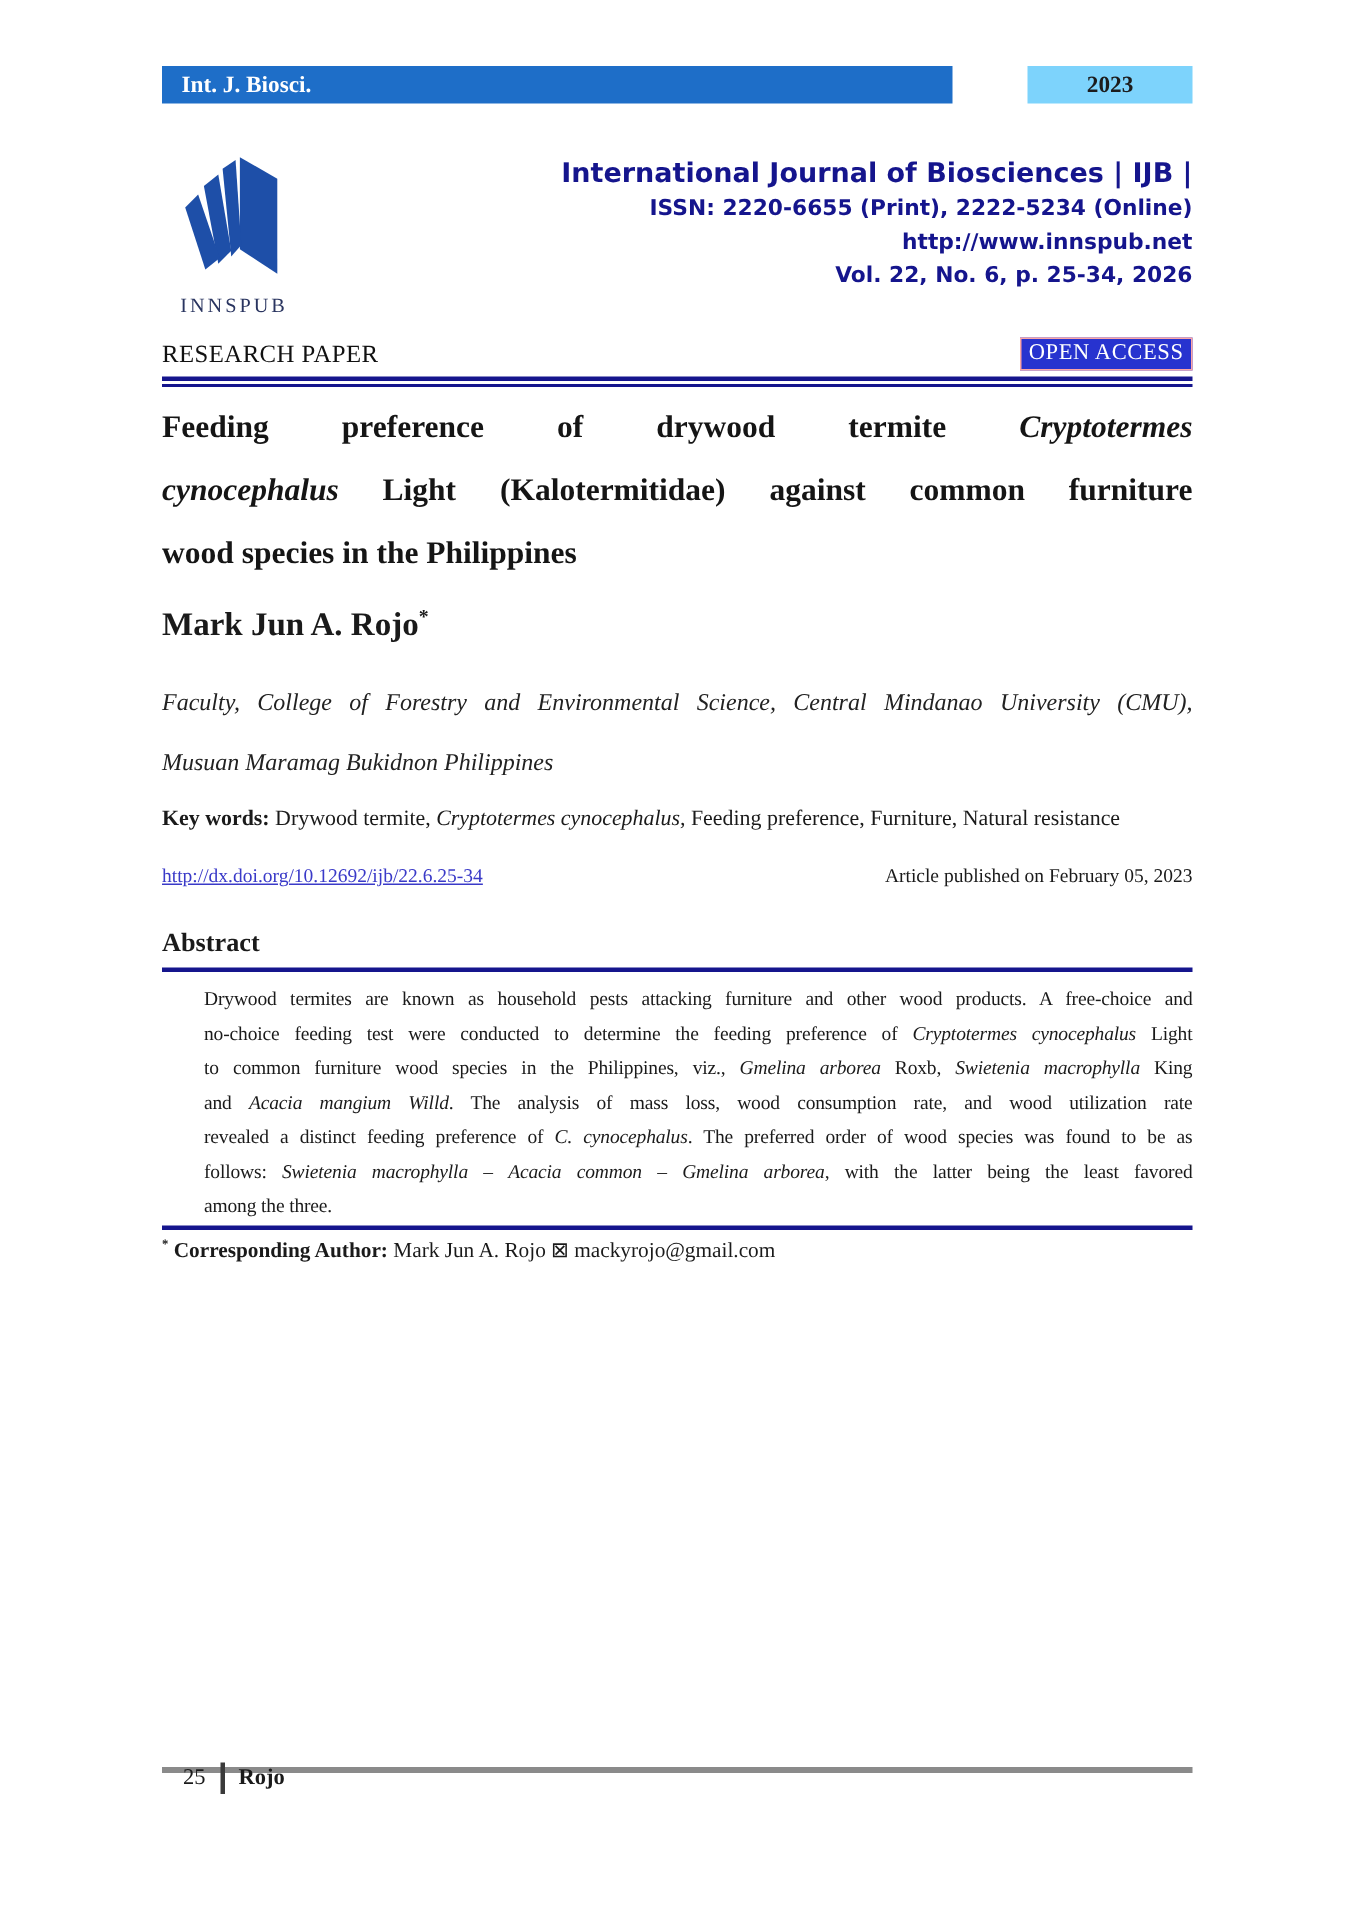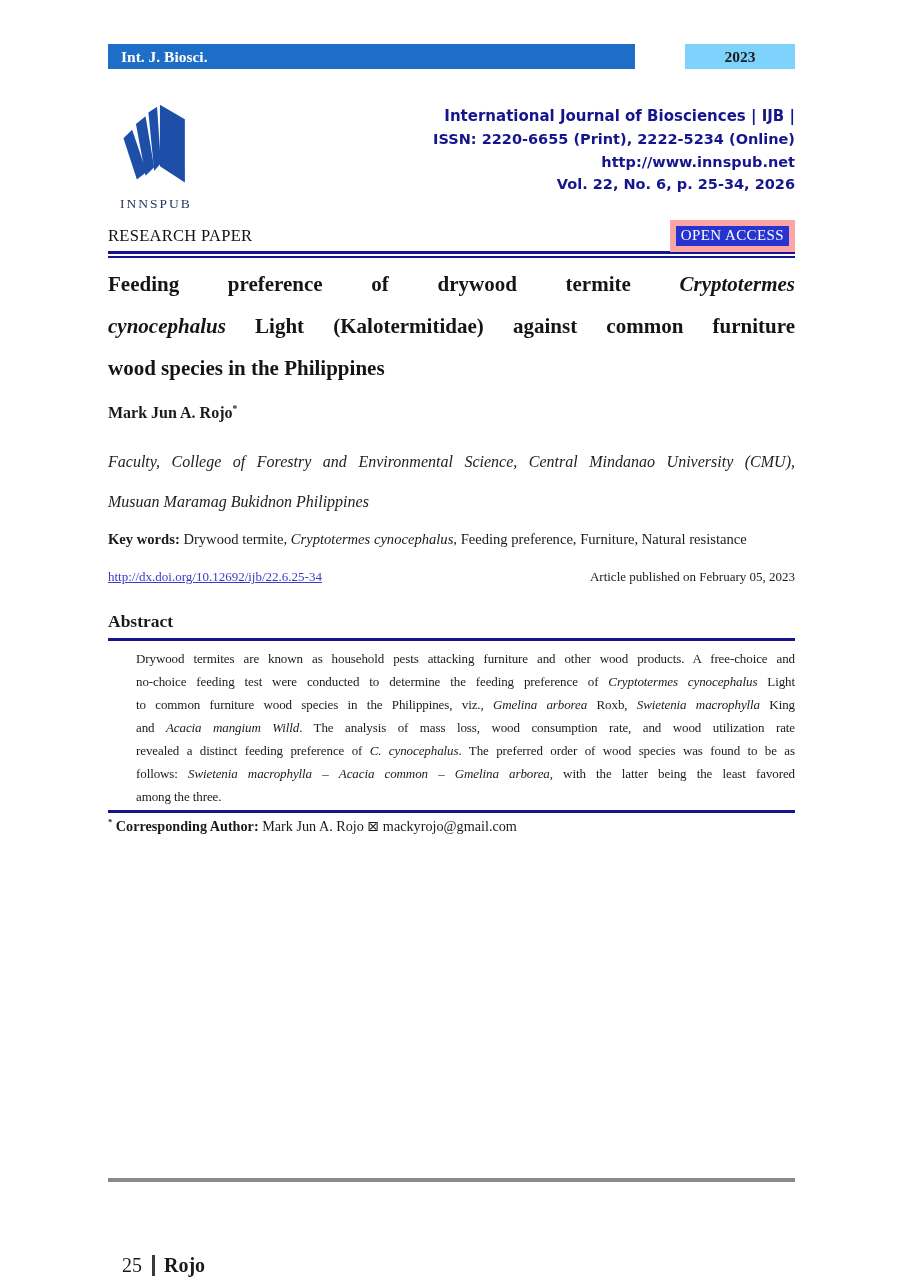--- a/index.html
+++ b/index.html
@@ -31,63 +31,63 @@
   .logo-col{width:108px;}
   .logo-svg{display:block;margin-left:2px;}
   .logo-label{
     width:96px;text-align:center;font-size:13.5px;letter-spacing:2px;
     color:#2a3560;margin-top:2px;
   }
   .mast-text{
     flex:1;text-align:right;color:#15158d;
     font-family:"DejaVu Sans","Liberation Sans",sans-serif;font-weight:bold;
   }
-  .mast-title{font-size:15px;line-height:24px;margin-top:4px;}
+  .mast-title{font-size:18px;line-height:24px;margin-top:4px;}
   .mast-line{font-size:14.5px;line-height:22.5px;}
 
   
   .type-row{margin-top:4px;display:flex;justify-content:space-between;align-items:center;height:24px;gap:36px;}
   .article-type{font-size:16.5px;letter-spacing:0.3px;color:#111111;}
   .access-badge{
     background:#2733cf;color:#ffffff;font-size:15px;letter-spacing:0.4px;
-    padding:1px 5px 2px 5px;border:6px solid #fca5a5;
+    padding:1px 5px 2px 5px;border:1px solid #fca5a5;
   }
   .double-rule{margin-top:3px;}
   .double-rule .r1{height:2.5px;background:#15158d;}
   .double-rule .gap{height:2px;}
   .double-rule .r2{height:2.5px;background:#15158d;}
 
   
   .paper-title{margin-top:5px;font-size:21px;font-weight:bold;line-height:42px;color:#151515;}
   .jline{text-align:left;}
   .jline.just{text-align:justify;text-align-last:justify;}
   .it{font-style:italic;}
   .bd{font-weight:bold;}
 
-  .author-line{margin-top:14px;font-size:16px;font-weight:bold;}
+  .author-line{margin-top:14px;font-size:22px;font-weight:bold;}
   .affiliation{margin-top:20px;font-size:16px;font-style:italic;line-height:40px;color:#222222;}
 
   .keywords{margin-top:9px;font-size:14.6px;white-space:nowrap;}
   .doi-row{margin-top:21px;display:flex;justify-content:space-between;font-size:13px;}
   .doi-link{color:#3a3ac8;text-decoration:underline;cursor:pointer;}
   .published{color:#1a1a1a;}
 
   .abstract-h{margin-top:26px;font-size:17.5px;font-weight:bold;}
   .abstract-rule{margin-top:6px;height:3px;background:#15158d;}
   .abstract-body{margin-top:6px;font-size:13px;line-height:23px;letter-spacing:-0.1px;margin-left:28px;}
   .corr-rule{margin-top:2px;height:2.5px;background:#15158d;}
   .corr-line{margin-top:4px;font-size:14.2px;}
   .glyph{font-family:"DejaVu Sans",sans-serif;}
   sup{font-size:60%;}
 
   
   .footer-rule{position:absolute;left:108px;top:1178px;width:687px;height:4px;background:#8a8a8a;}
   .footer-text{
-    position:absolute;left:122px;top:1252px;height:26px;
-    display:flex;align-items:center;font-size:20px;
+    position:absolute;left:122px;top:1172px;height:26px;
+    display:flex;align-items:center;font-size:15px;
   }
   .footer-sep{display:inline-block;width:3px;height:21px;background:#3a3a3a;margin:0 9px 0 10px;}
   .footer-author{font-weight:bold;}
 </style>
 </head>
 <body>
 
 <div class="page">
   <div class="content">
 

